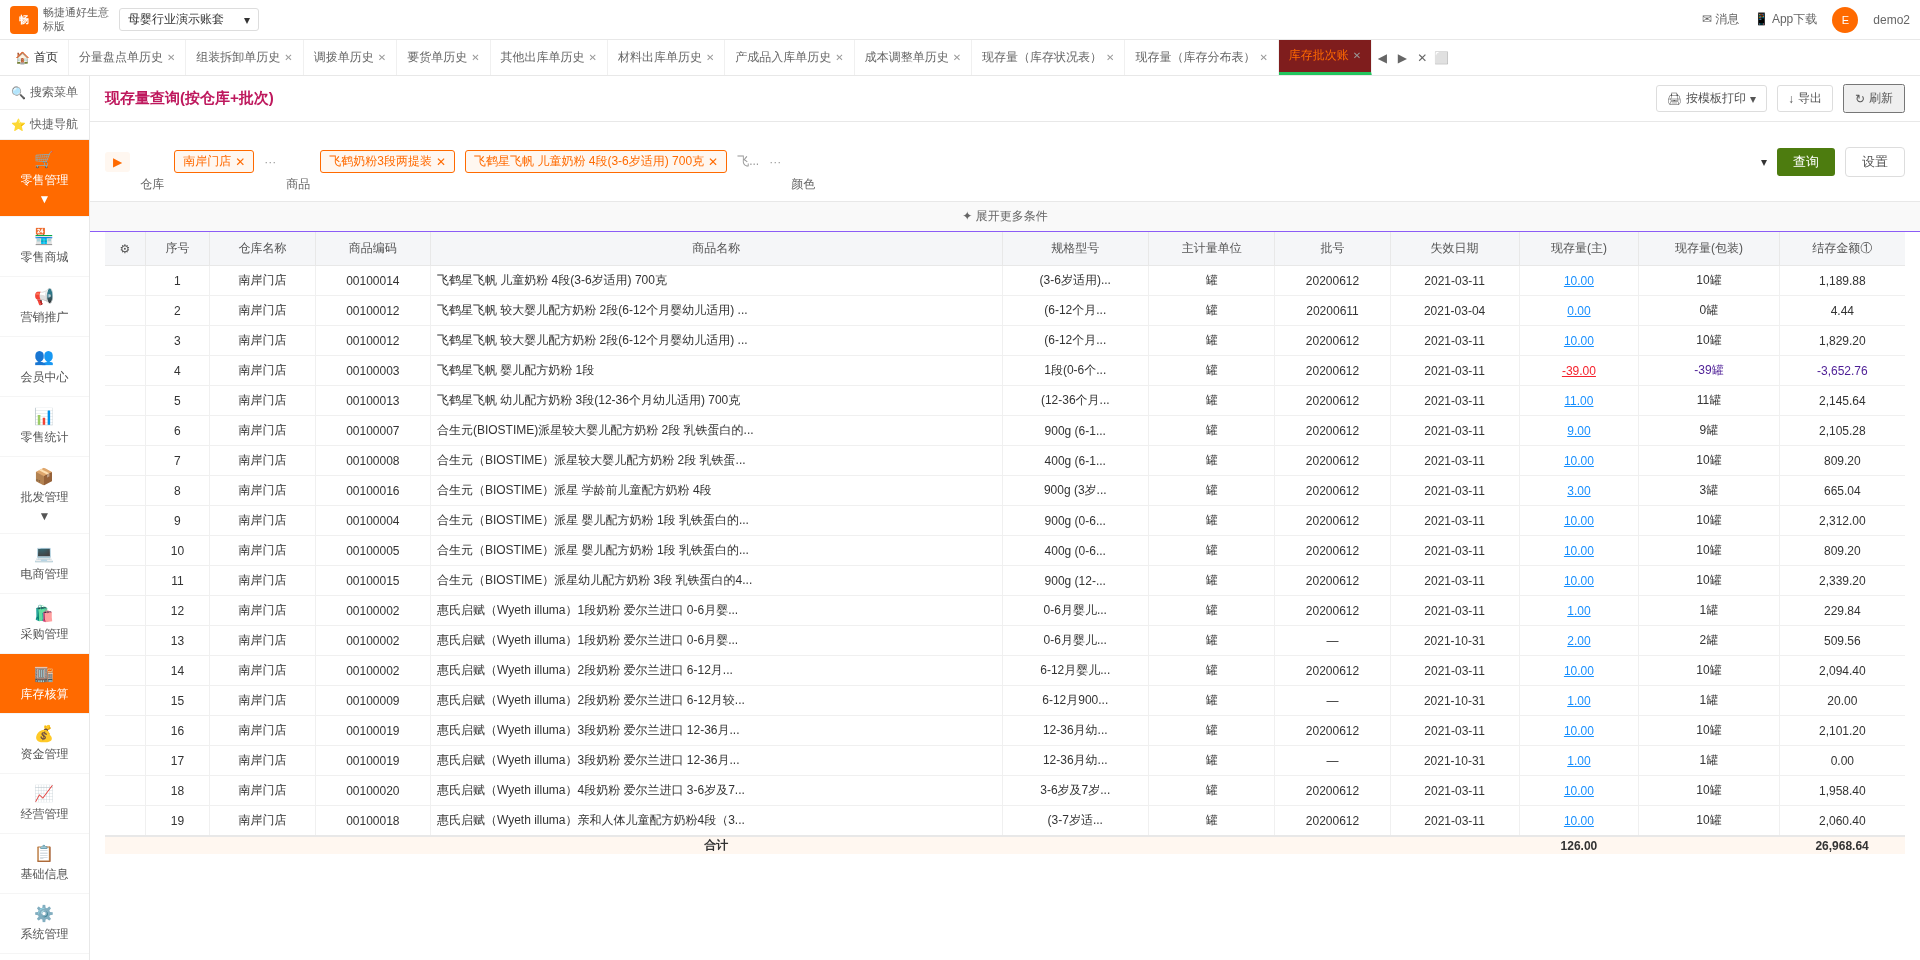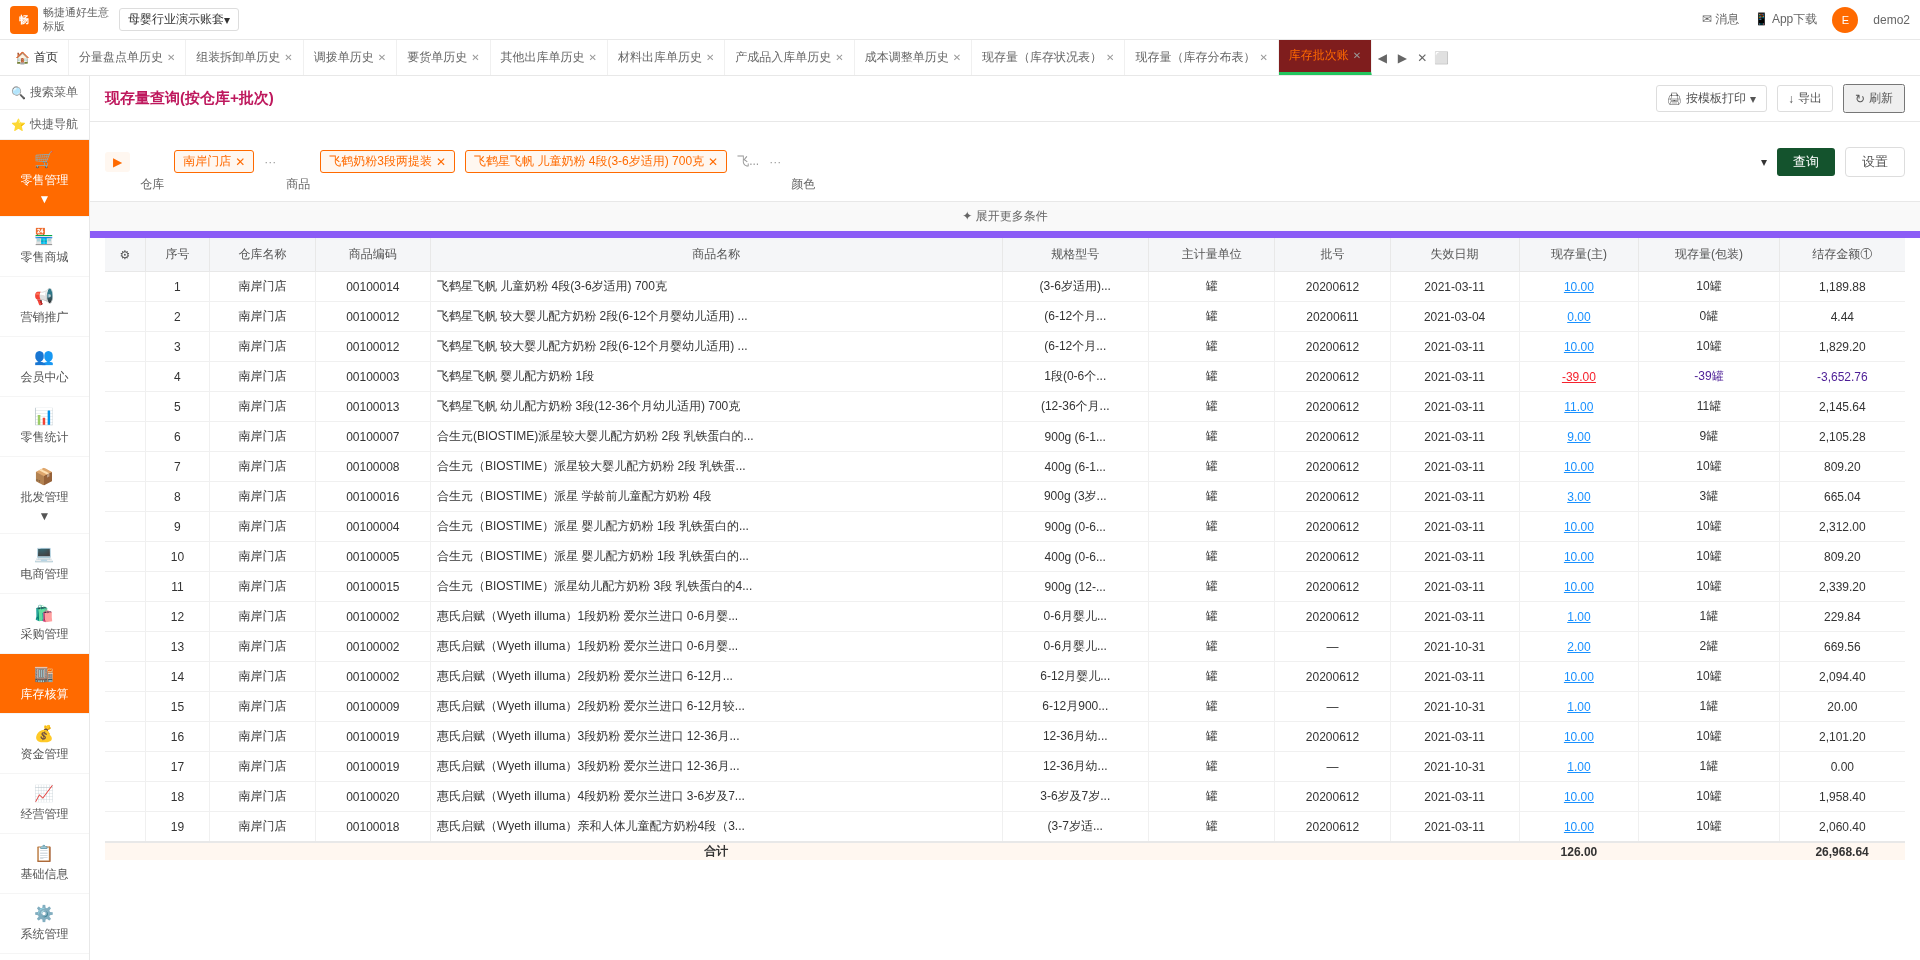--- a/index.html
+++ b/index.html
@@ -7,21 +7,21 @@
 
     
     .top-bar {
       display: flex; align-items: center; background: #fff; height: 40px;
       border-bottom: 1px solid #e8e8e8; padding: 0 10px; justify-content: space-between;
     }
     .top-bar-left { display: flex; align-items: center; gap: 10px; }
     .logo { display: flex; align-items: center; gap: 5px; }
     .logo-icon { width: 28px; height: 28px; background: #ff6a00; border-radius: 4px; display: flex; align-items: center; justify-content: center; color: #fff; font-size: 10px; font-weight: bold; }
     .logo-text { font-size: 11px; color: #666; line-height: 1.2; }
-    .org-selector { display: flex; align-items: center; gap: 0; font-size: 12px; color: #333; cursor: pointer; border: 1px solid #ddd; padding: 2px 8px; border-radius: 3px; }
+    .org-selector { display: flex; align-items: center; gap: 20px; font-size: 12px; color: #333; cursor: pointer; border: 1px solid #ddd; padding: 2px 8px; border-radius: 3px; }
     .top-bar-right { display: flex; align-items: center; gap: 15px; font-size: 12px; color: #666; }
     .top-bar-right span { cursor: pointer; }
     .avatar { width: 26px; height: 26px; border-radius: 50%; background: #ff6a00; display: flex; align-items: center; justify-content: center; color: #fff; font-size: 11px; }
 
     
     .tab-bar {
       display: flex; align-items: center; background: #fff; height: 36px;
       border-bottom: 1px solid #e8e8e8; padding: 0 5px; overflow: hidden;
     }
     .tab-item {
@@ -69,29 +69,29 @@
     }
     .filter-expand-btn { color: #ff6a00; cursor: pointer; background: #fff7f0; border: none; padding: 3px 8px; border-radius: 3px; font-size: 12px; }
     .filter-label { font-size: 12px; color: #666; margin-top: 46px; }
     .filter-tag {
       display: flex; align-items: center; gap: 4px; padding: 2px 8px;
       border: 1px solid #ff6a00; border-radius: 3px; color: #ff6a00; font-size: 12px; background: #fff7f0;
     }
     .filter-tag .remove { cursor: pointer; }
     .filter-more { color: #999; font-size: 12px; cursor: pointer; }
     .btn-query {
-      background: #14532d; color: #fff; border: none; padding: 5px 16px;
+      background: #4d7c0f; color: #fff; border: none; padding: 5px 16px;
       border-radius: 3px; cursor: pointer; font-size: 13px; font-weight: 500;
     }
     .btn-settings {
       background: #fff; color: #555; border: 1px solid #ddd; padding: 5px 16px;
       border-radius: 4px; cursor: pointer; font-size: 13px;
     }
     .expand-more-row {
-      background: #f9f9f9; padding: 6px 31px; border-bottom: 7px solid #8b5cf6;
+      background: #f9f9f9; padding: 6px 31px; border-bottom: 1px solid #8b5cf6;
       display: flex; align-items: center; justify-content: center;
     }
     .expand-more-btn { color: #666; font-size: 12px; cursor: pointer; background: none; border: none; }
 
     
     .table-container { flex: 1; overflow: auto; background: #fff; padding: 0 15px 10px; }
     table { width: 100%; border-collapse: collapse; font-size: 12px; }
     thead th {
       background: #f5f6f8; color: #555; font-weight: 500; padding: 8px 6px;
       border-bottom: 1px solid #e8e8e8; border-right: 1px solid #e8e8e8;
@@ -520,21 +520,21 @@
     <td>13</td>
     <td>南岸门店</td>
     <td>00100002</td>
     <td class="text-left">惠氏启赋（Wyeth illuma）1段奶粉 爱尔兰进口 0-6月婴...</td>
     <td>0-6月婴儿...</td>
     <td>罐</td>
     <td>—</td>
     <td>2021-10-31</td>
     <td><span class="underline">2.00</span></td>
     <td class="">2罐</td>
-    <td class="">669.56</td>
+    <td class="">509.56</td>
   </tr>
             <tr>
     <td></td>
     <td>14</td>
     <td>南岸门店</td>
     <td>00100002</td>
     <td class="text-left">惠氏启赋（Wyeth illuma）2段奶粉 爱尔兰进口 6-12月...</td>
     <td>6-12月婴儿...</td>
     <td>罐</td>
     <td>20200612</td>

